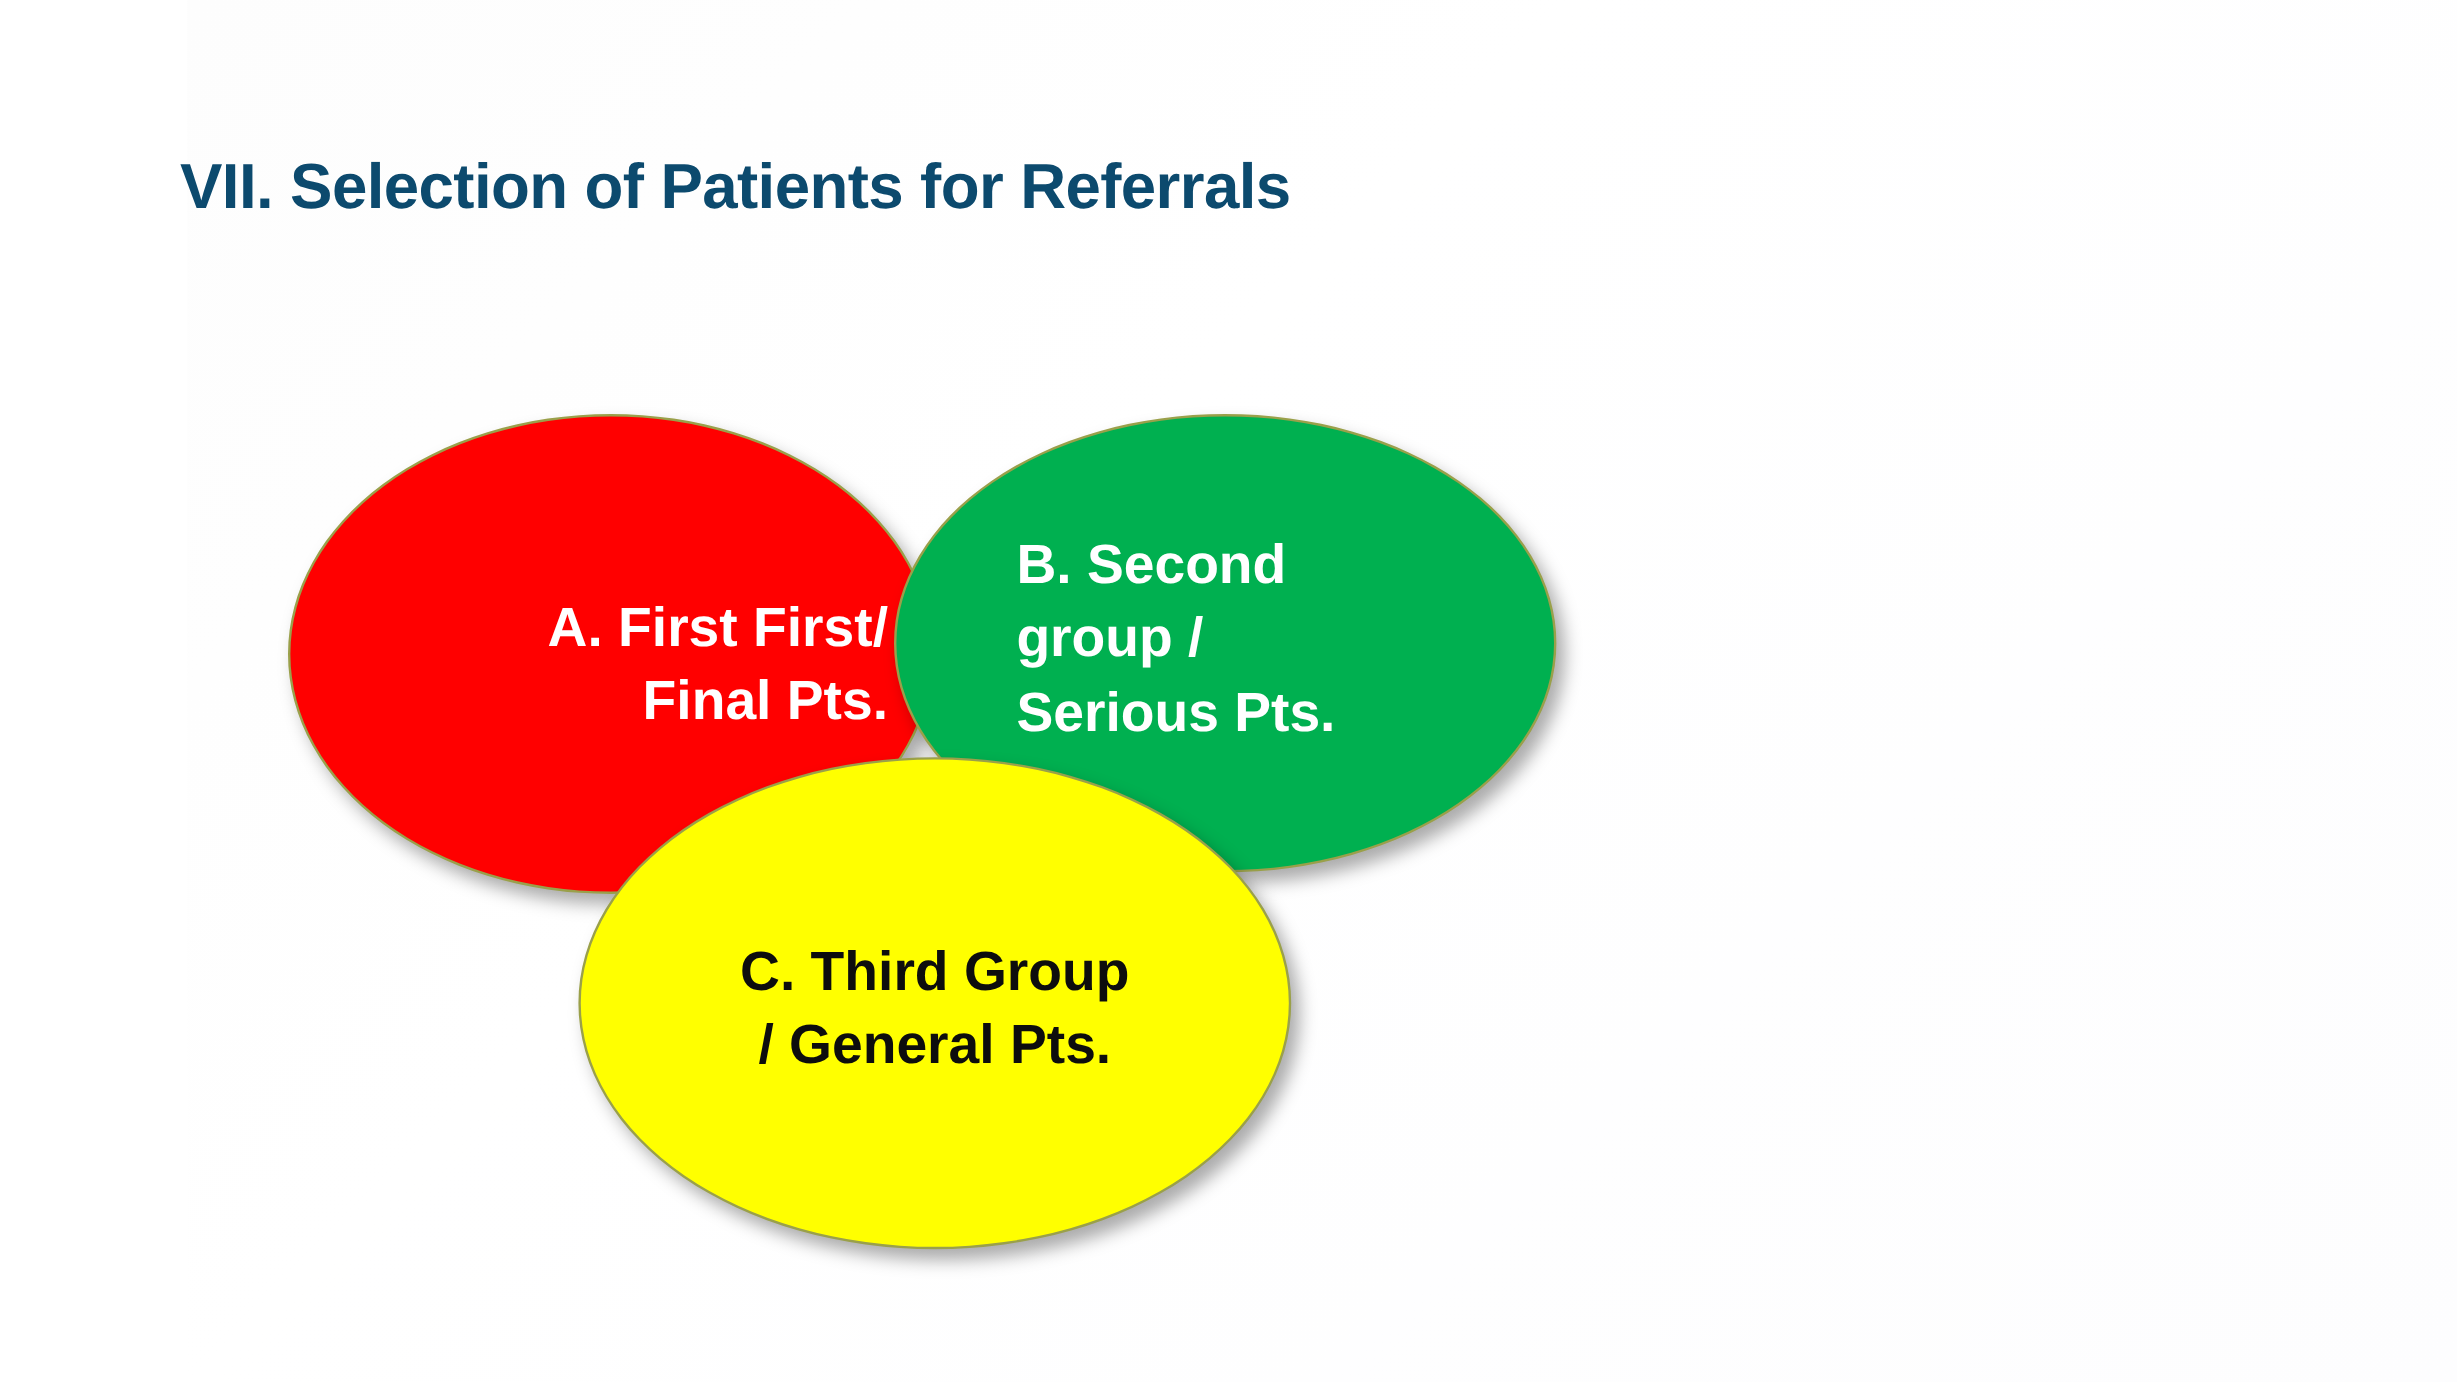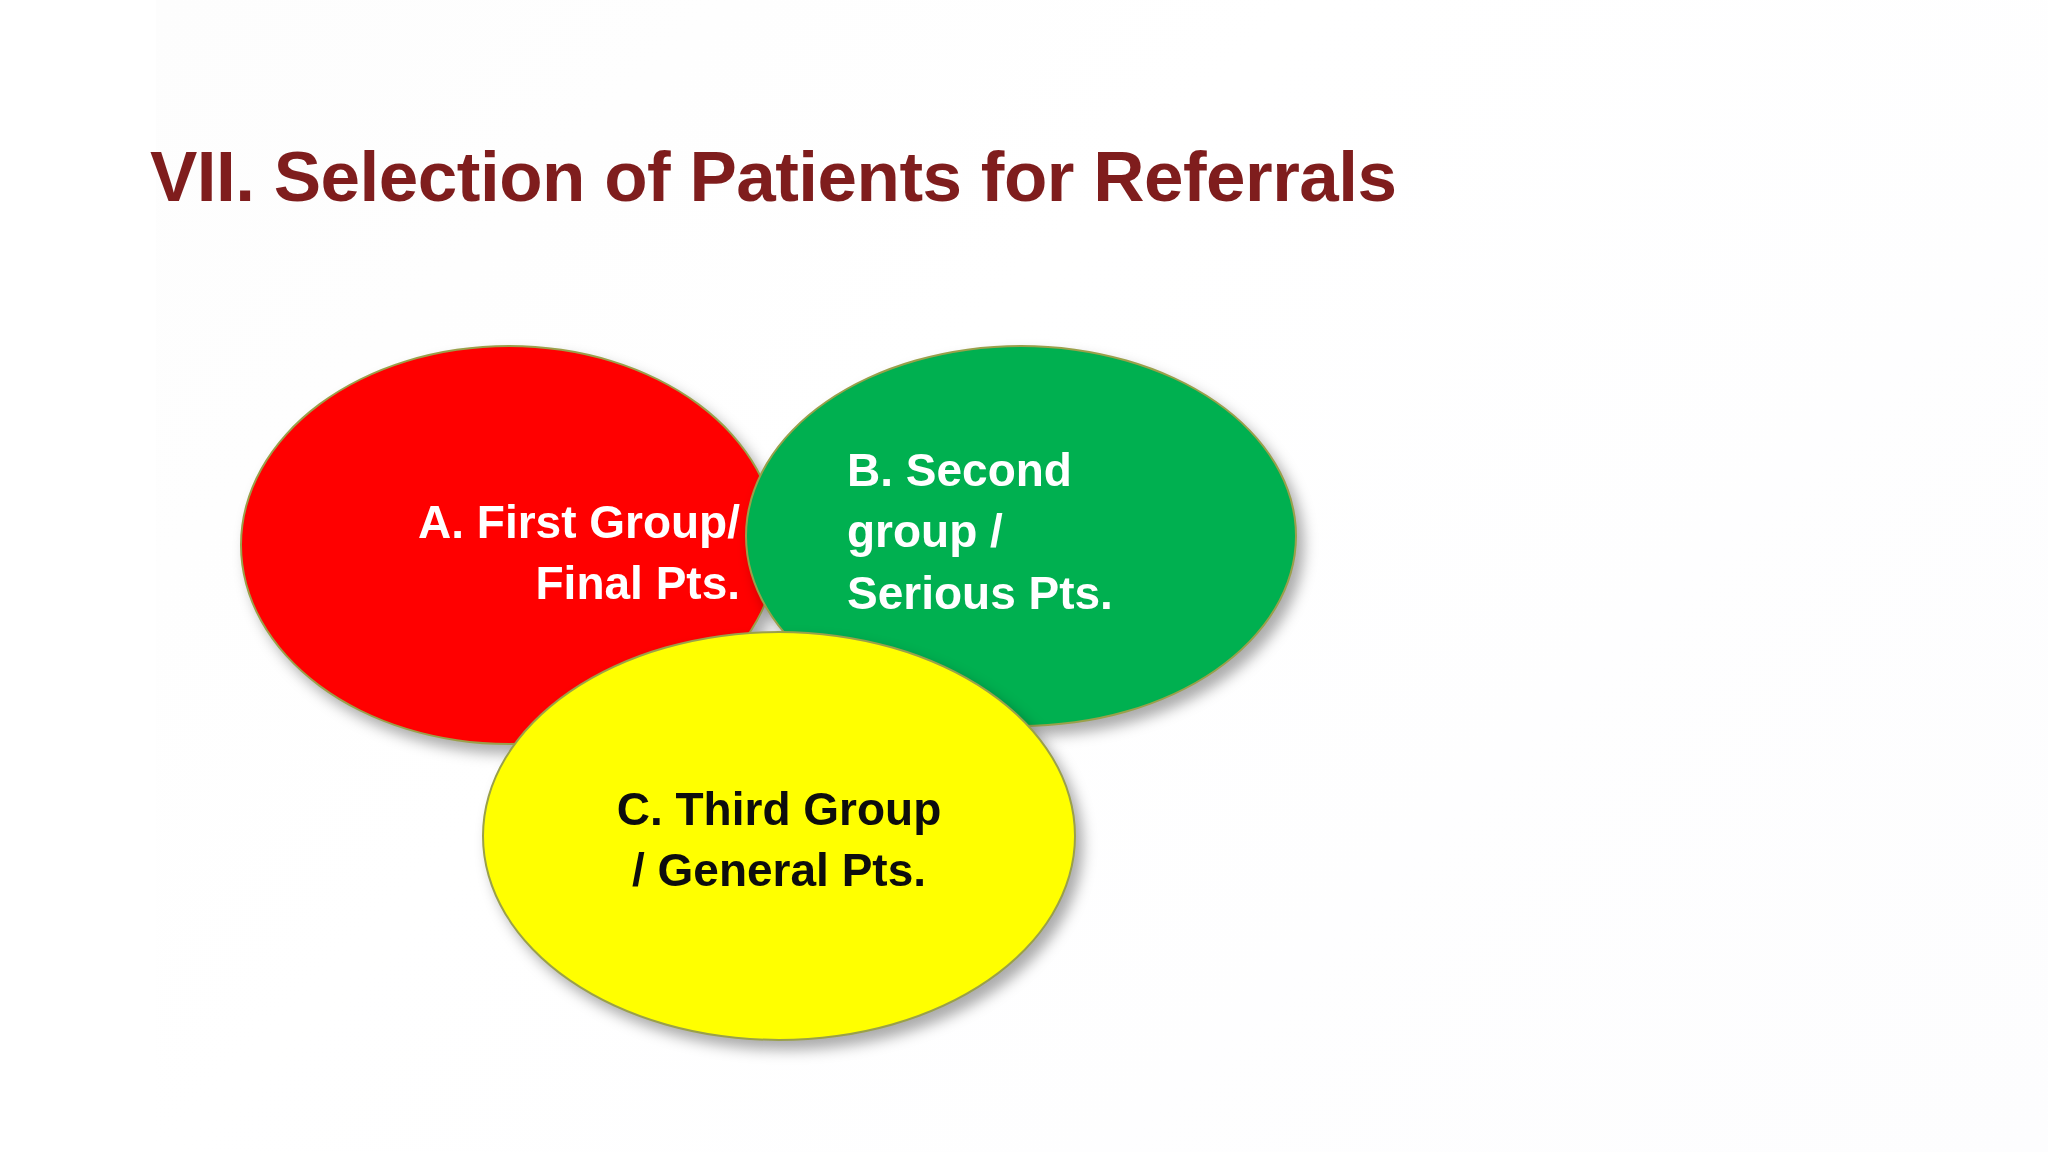--- a/index.html
+++ b/index.html
@@ -30,23 +30,23 @@
     width: 1892px;
     height: 1152px;
     background: linear-gradient(135deg, #fdfdfd 0%, #ffffff 38%, #fdfdfe 100%);
     pointer-events: none;
   }
 
   #slide-title {
     position: absolute;
     left: 150px;
     top: 92px;
-    font-size: 71px;
+    font-size: 53px;
     font-weight: bold;
-    color: #7f1d1d;
+    color: #0c4a6e;
     letter-spacing: -0.5px;
     white-space: nowrap;
     line-height: 1.05;
   }
 
   #venn-stage {
     position: absolute;
     left: 0;
     top: 0;
     width: 2048px;
@@ -126,21 +126,21 @@
 
 <div id="slide">
 
   <div id="content-panel"></div>
 
   <h1 id="slide-title">VII. Selection of Patients for Referrals</h1>
 
   <div id="venn-stage">
 
     <div class="ellipse" id="ellipse-a">
-      <div class="label">A. First Group/
+      <div class="label">A. First First/
 Final Pts.</div>
     </div>
 
     <div class="ellipse" id="ellipse-b">
       <div class="label">B. Second
 group /
 Serious Pts.</div>
     </div>
 
     <div class="ellipse" id="ellipse-c">

